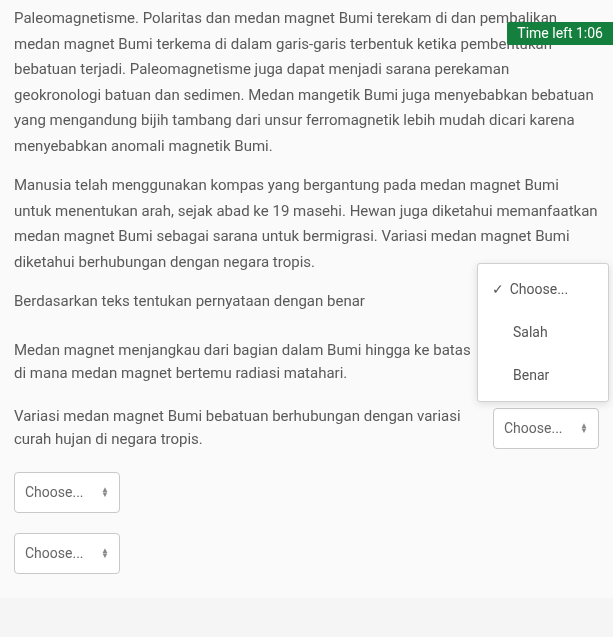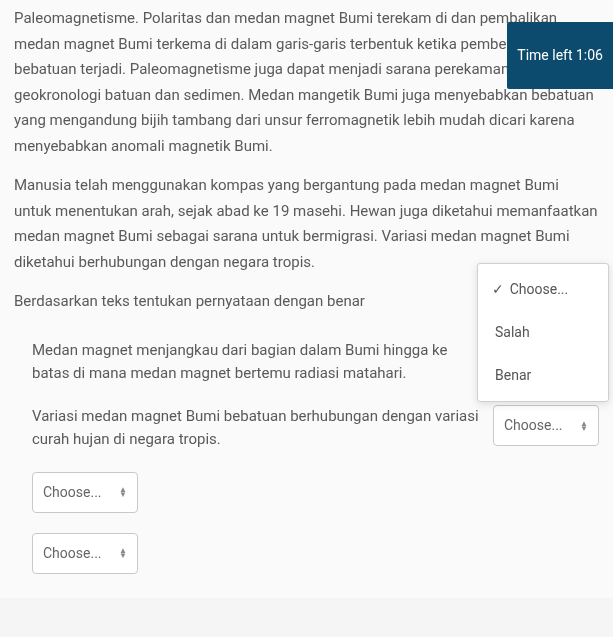--- a/index.html
+++ b/index.html
@@ -28,24 +28,24 @@
       line-height: 1.7;
       padding-top: 6px;
     }
     .passage p {
       margin-bottom: 14px;
     }
     .timer {
       position: absolute;
       top: 22px;
       right: 0;
-      background: #0c4a6e;
+      background: #15803d;
       color: #fff;
       font-size: 14px;
-      padding: 22px 10px;
+      padding: 0 10px;
       border-radius: 2px 0 0 2px;
       z-index: 20;
     }
     .dropdown-open {
       position: absolute;
       top: 263px;
       left: 477px;
       width: 132px;
       background: #fff;
       border: 1px solid #d0d0d0;
@@ -62,32 +62,31 @@
       display: flex;
       align-items: center;
       gap: 6px;
     }
     .dropdown-item.selected::before {
       content: "✓";
       color: #555;
       font-size: 14px;
     }
     .dropdown-item:not(.selected) {
-      padding-left: 17px;
+      padding-left: 35px;
     }
     .questions {
       margin-top: 10px;
     }
     .question-row {
       display: flex;
-      align-items: flex-start;
+      align-items: center;
       justify-content: space-between;
       padding: 10px 0;
       gap: 12px;
-      margin-left: 18px;
     }
     .question-text {
       flex: 1;
       color: #5a5a5a;
       font-size: 15px;
       line-height: 1.55;
     }
     .choose-btn {
       display: flex;
       align-items: center;

